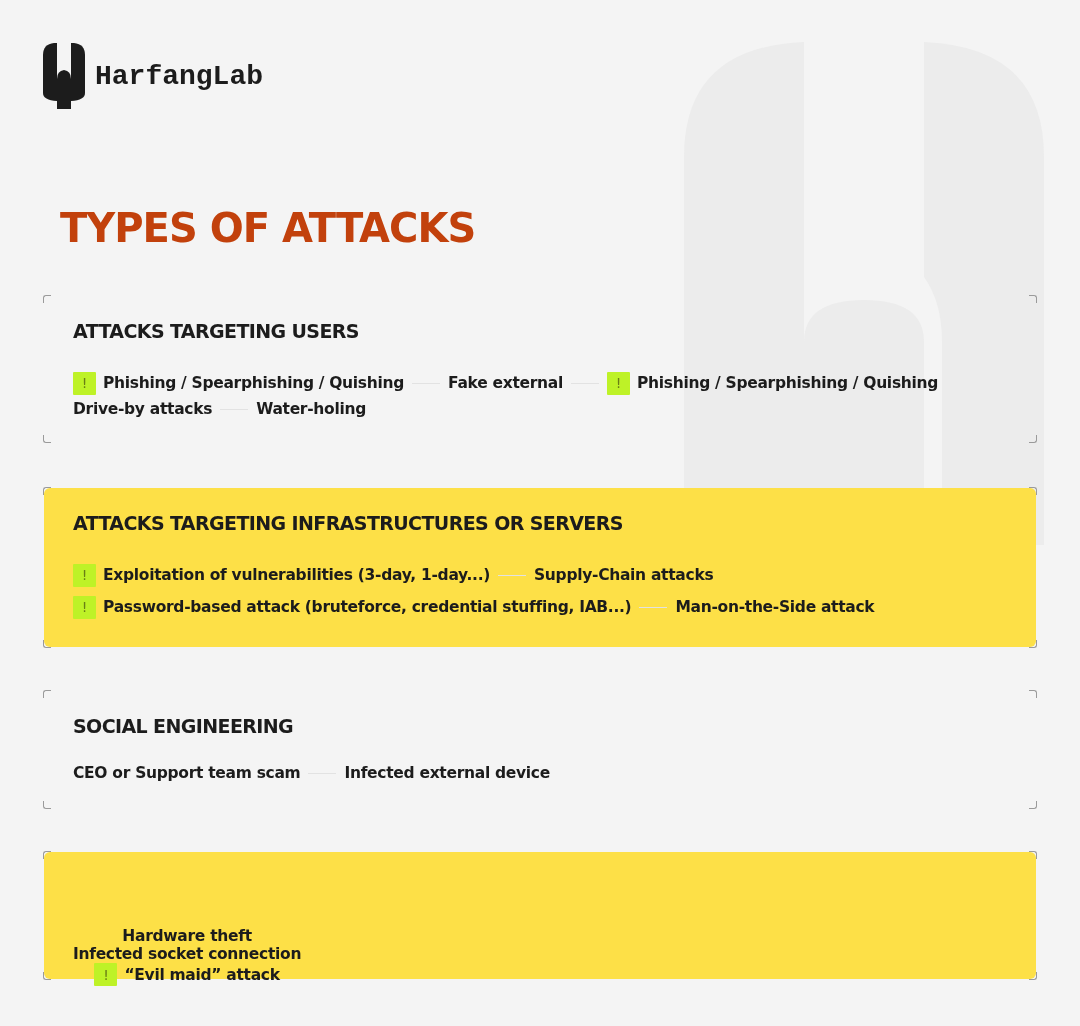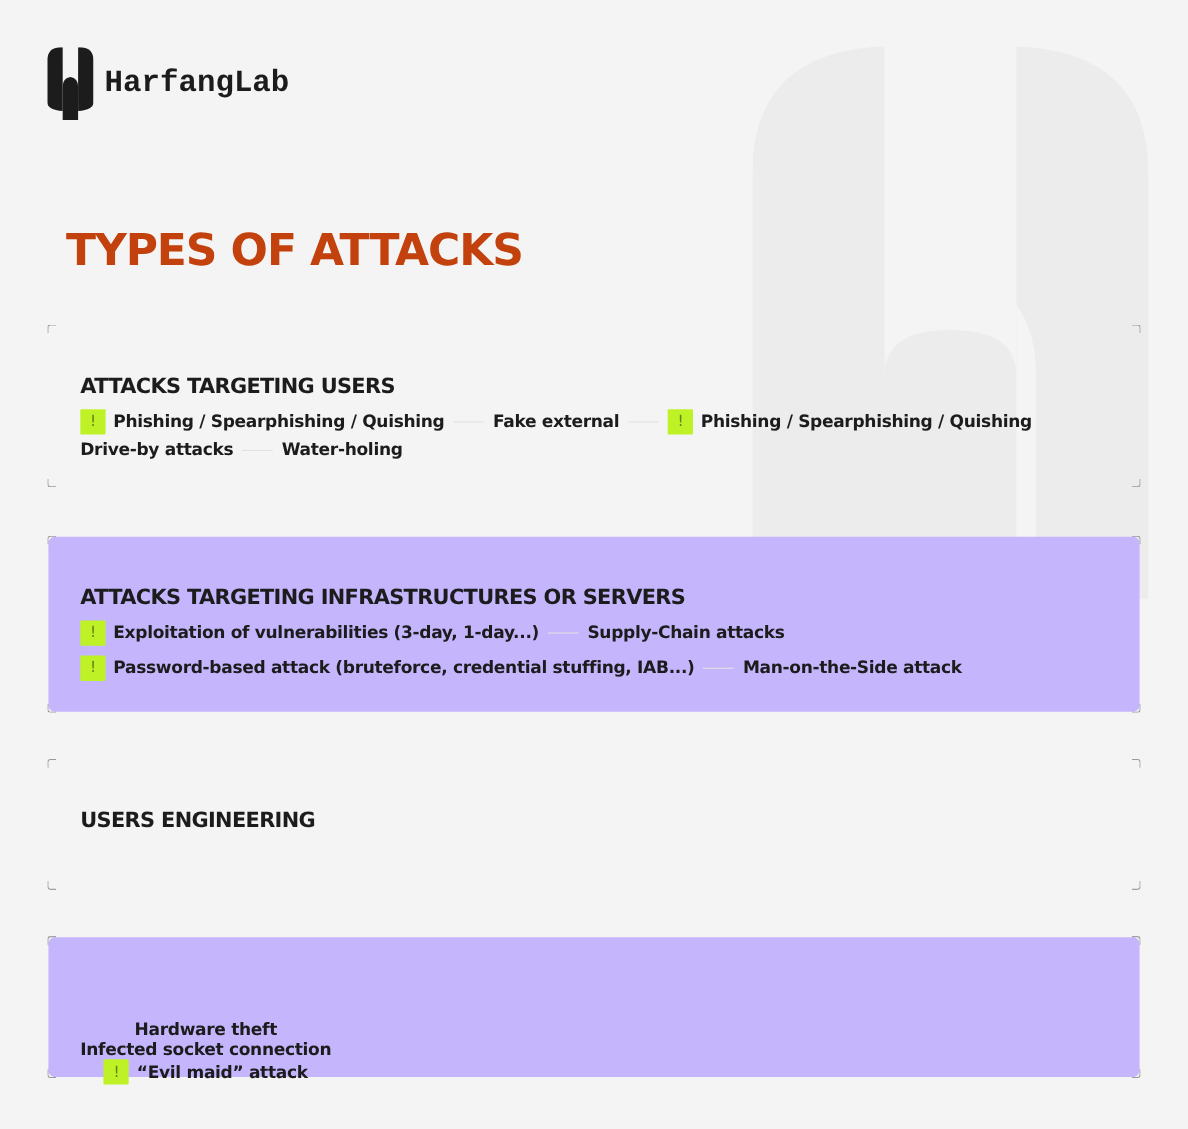--- a/index.html
+++ b/index.html
@@ -36,39 +36,38 @@
     color: #c2410c;
     z-index: 2;
     margin-left: 16px;
   }
 
   
   .panel {
     position: absolute; left: 44px; width: 992px;
     z-index: 2;
   }
-  .panel.white { background: #c4b5fd; border-radius: 6px; }
+  .panel.white { background: #fde047; border-radius: 6px; }
   .corner {
     position: absolute; width: 8px; height: 8px;
     border-color: #9a9a9a; border-style: solid; border-width: 0;
   }
   .corner.tl { left: -1px; top: -1px; border-left-width: 1.5px; border-top-width: 1.5px; border-top-left-radius: 3px; }
   .corner.tr { right: -1px; top: -1px; border-right-width: 1.5px; border-top-width: 1.5px; border-top-right-radius: 3px; }
   .corner.bl { left: -1px; bottom: -1px; border-left-width: 1.5px; border-bottom-width: 1.5px; border-bottom-left-radius: 3px; }
   .corner.br { right: -1px; bottom: -1px; border-right-width: 1.5px; border-bottom-width: 1.5px; border-bottom-right-radius: 3px; }
 
   .panel-title {
     position: absolute; left: 29px;
     font-family: "DejaVu Sans", sans-serif;
     font-weight: bold;
     font-size: 19px;
     letter-spacing: -0.6px;
     color: #1c1c1c;
     white-space: nowrap;
-    margin-top: 20px;
   }
   .row {
     position: absolute; left: 29px;
     display: flex; align-items: center;
     height: 24px;
     white-space: nowrap;
   }
   .item {
     display: flex; align-items: center;
     font-family: "DejaVu Sans", sans-serif;
@@ -174,21 +173,30 @@
         <span>Man-on-the-Side attack</span>
       </span>
     </div>
   </section>
 
   <section class="panel" style="top:691px; height:117px;">
     <span class="corner tl"></span>
     <span class="corner tr"></span>
     <span class="corner bl"></span>
     <span class="corner br"></span>
-    <h2 class="panel-title" style="top:24px;">USERS ENGINEERING</h2>
+    <h2 class="panel-title" style="top:24px;">SOCIAL ENGINEERING</h2>
+    <div class="row" style="top:70px;">
+      <span class="item">
+        <span>CEO or Support team scam</span>
+      </span>
+      <span class="connector"></span>
+      <span class="item">
+        <span>Infected external device</span>
+      </span>
+    </div>
   </section>
 
   <section class="panel white" style="top:852px; height:127px;">
     <span class="corner tl"></span>
     <span class="corner tr"></span>
     <span class="corner bl"></span>
     <span class="corner br"></span>
     <div class="row" style="top:75px;flex-direction:column;">
       <span class="item">
         <span>Hardware theft</span>

